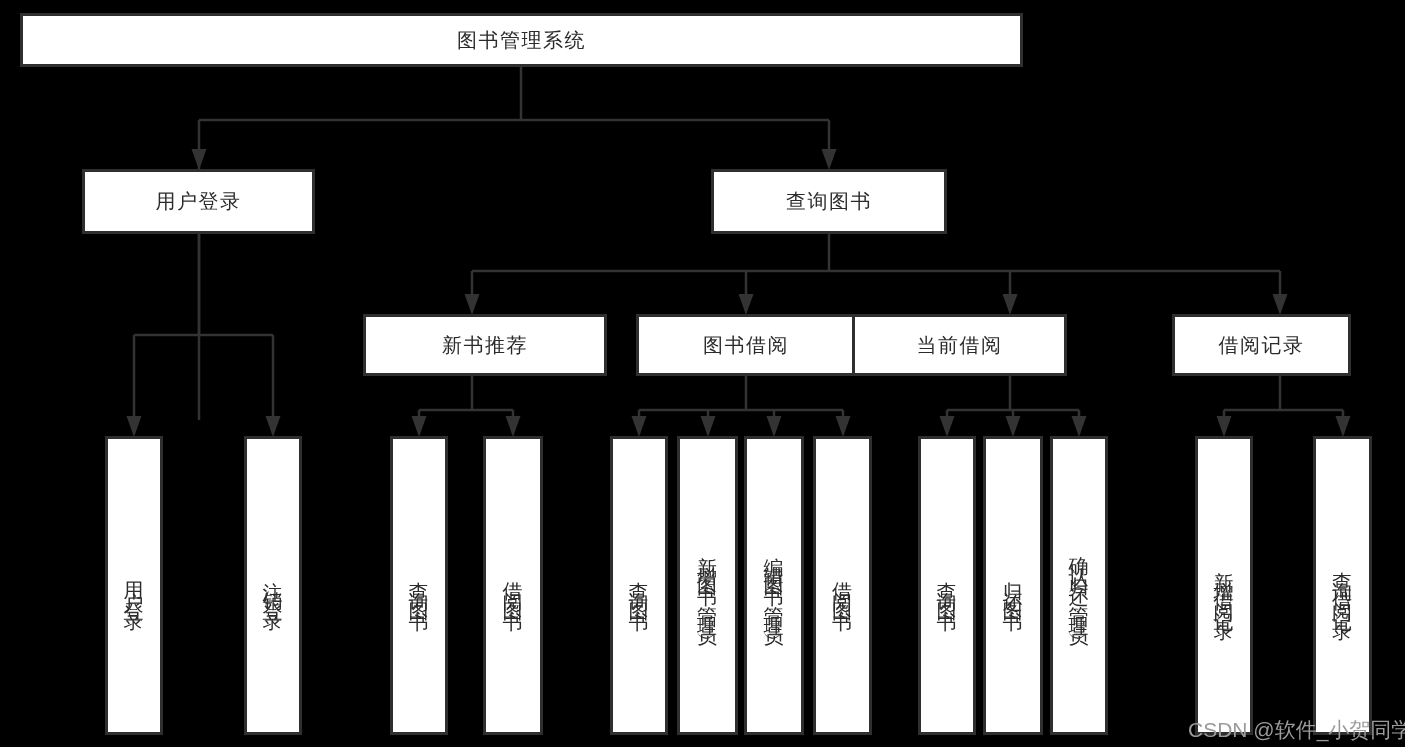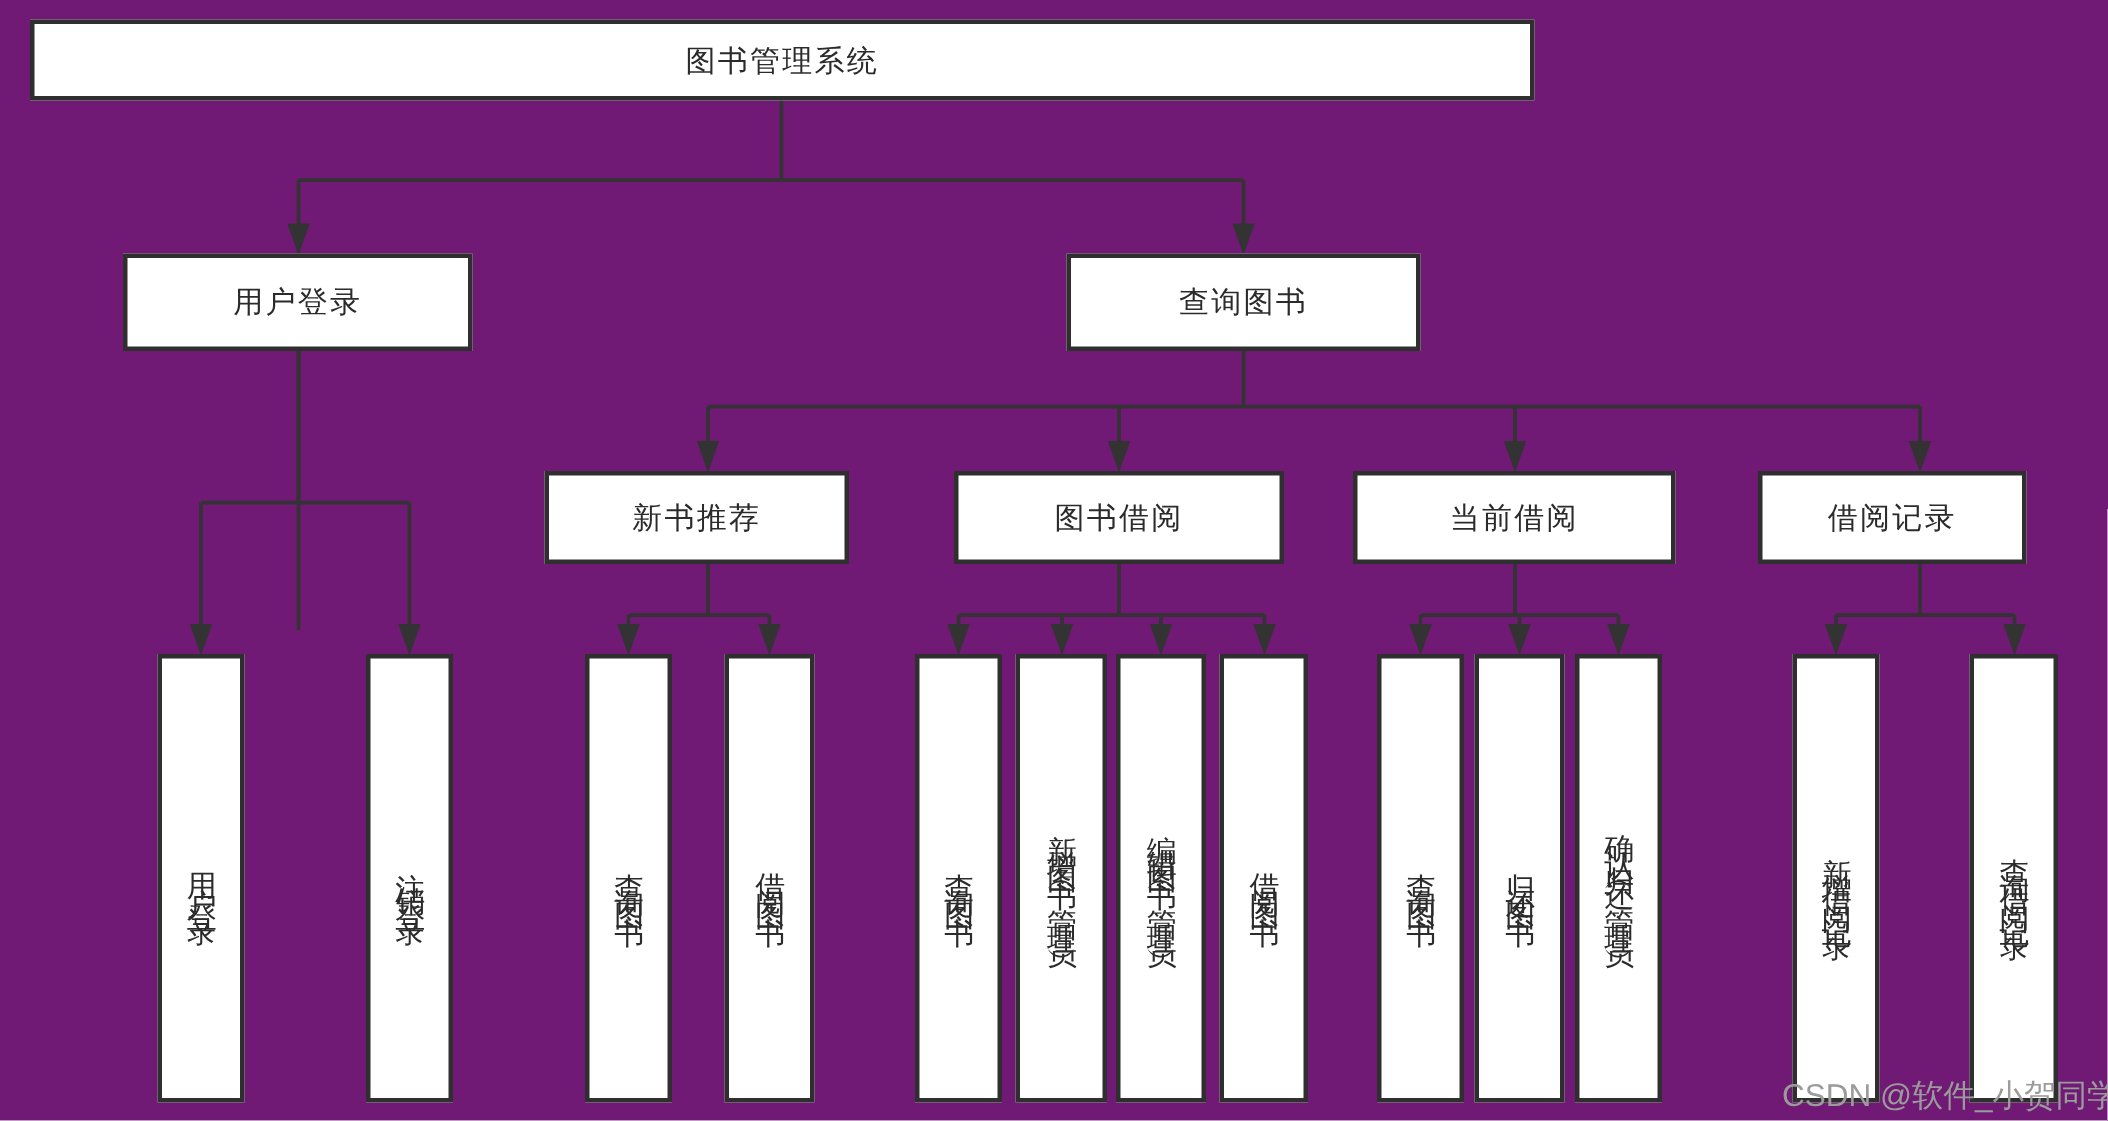--- a/index.html
+++ b/index.html
@@ -1,19 +1,19 @@
 <!DOCTYPE html>
 <html><head>
 <meta charset="utf-8">
 <style>
   html,body{margin:0;padding:0;background:#fff;}
   .canvas{
     position:relative;
     width:1405px;height:747px;
-    background:#701a75;
+    background:#000000;
     font-family:"Liberation Sans","DejaVu Sans",sans-serif;
     overflow:hidden;
   }
   .connectors{position:absolute;left:0;top:0;width:1405px;height:747px;}
   .box{
     position:absolute;
     box-sizing:border-box;
     border:3px solid #2f2f2f;
     background:#ffffff;
     display:flex;align-items:center;justify-content:center;
@@ -89,27 +89,27 @@
     <span>图书管理系统</span>
   </div>
 
   <div class="box h-box" style="left:82px;top:169px;width:233px;height:65px;">
     <span>用户登录</span>
   </div>
   <div class="box h-box" style="left:711px;top:169px;width:236px;height:65px;">
     <span>查询图书</span>
   </div>
 
-  <div class="box h-box" style="left:363px;top:314px;width:203px;height:62px;">
+  <div class="box h-box" style="left:363px;top:314px;width:244px;height:62px;">
     <span>新书推荐</span>
   </div>
   <div class="box h-box" style="left:636px;top:314px;width:220px;height:62px;text-align:center;">
     <span>图书借阅</span>
   </div>
-  <div class="box h-box" style="left:902px;top:314px;width:215px;height:62px;">
+  <div class="box h-box" style="left:852px;top:314px;width:215px;height:62px;">
     <span>当前借阅</span>
   </div>
   <div class="box h-box" style="left:1172px;top:314px;width:179px;height:62px;">
     <span>借阅记录</span>
   </div>
 
   <div class="box v-box" style="left:105px;top:436px;width:58px;height:299px;">
     <span class="v-label">用户登录</span>
   </div>
   <div class="box v-box" style="left:244px;top:436px;width:58px;height:299px;">

